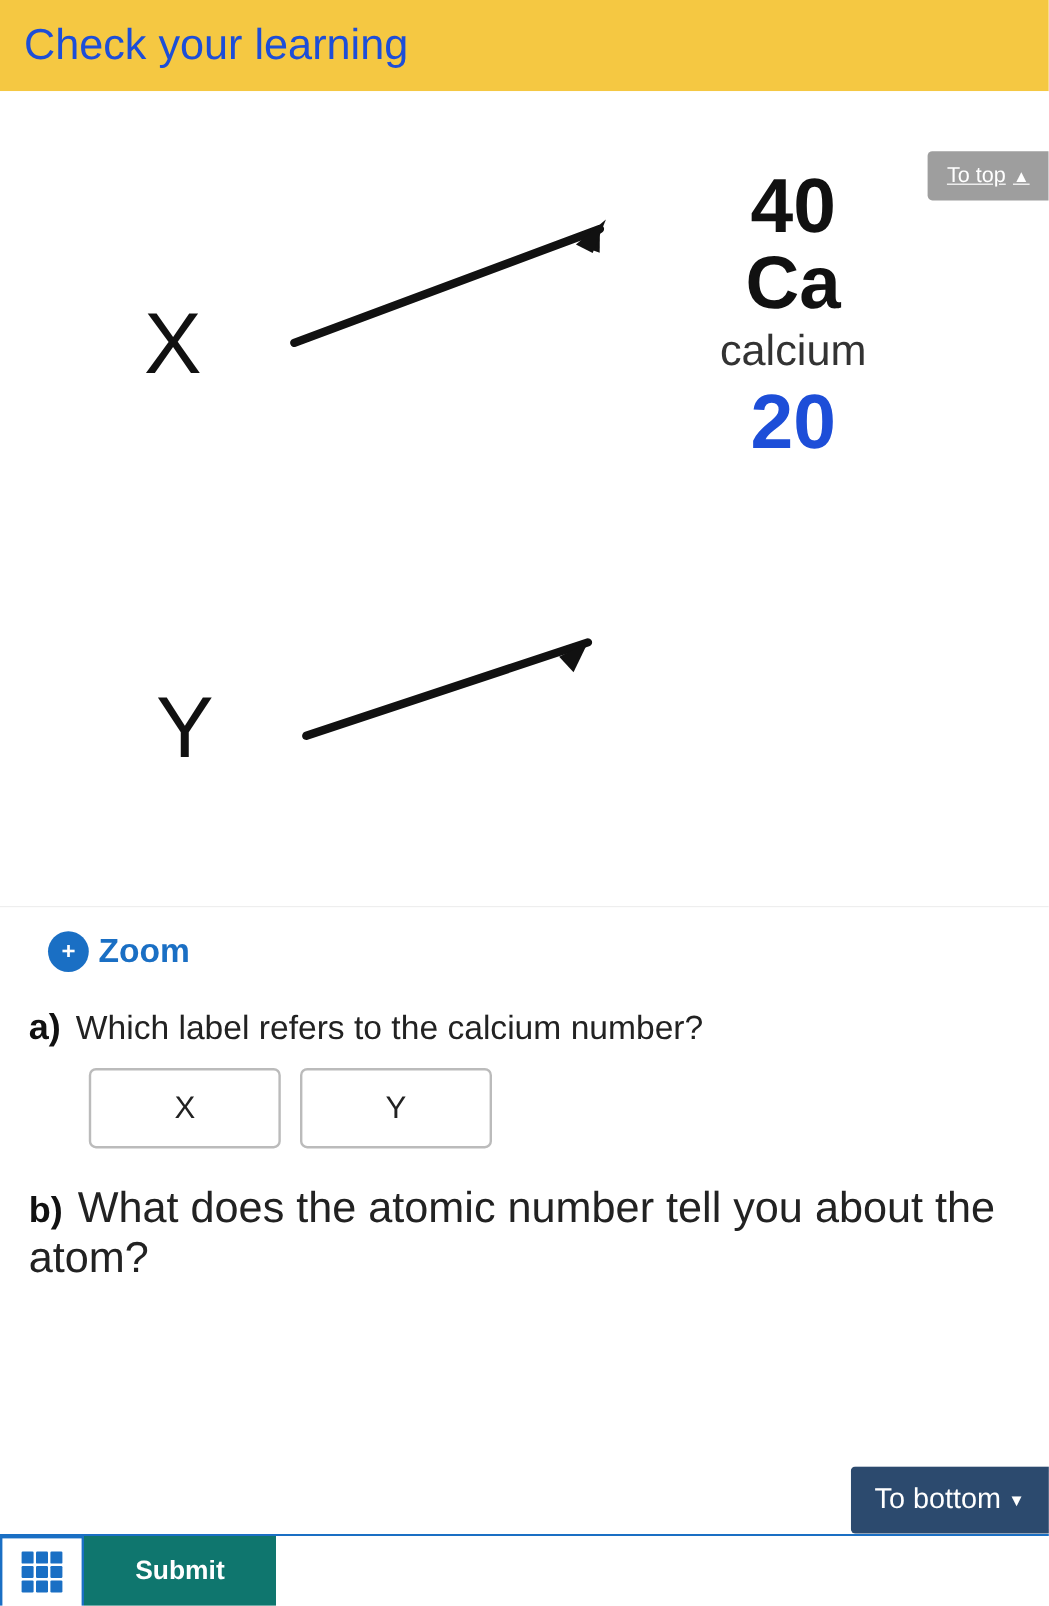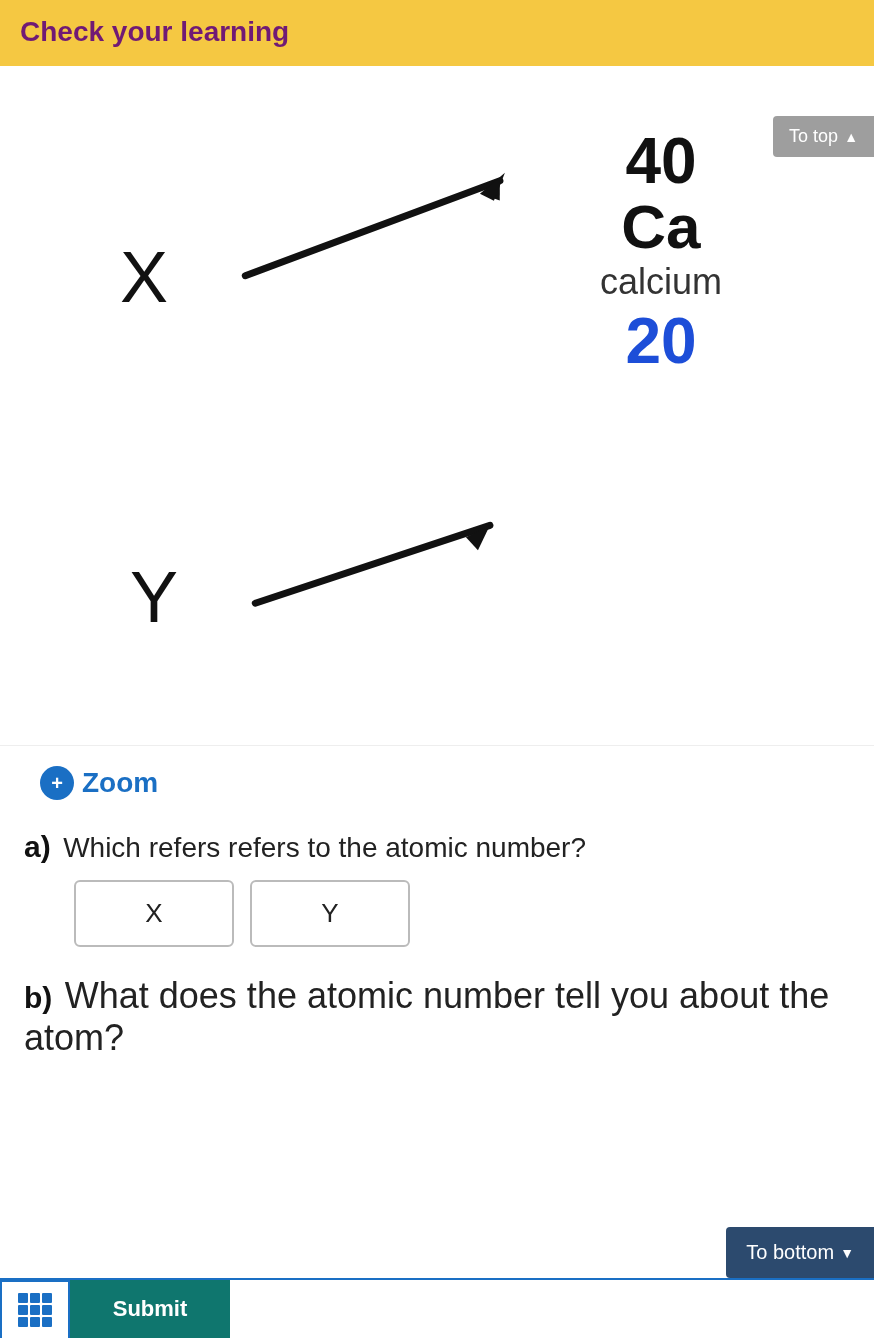--- a/index.html
+++ b/index.html
@@ -12,23 +12,23 @@
       overflow-x: hidden;
     }
 
     
     .header {
       background: #f5c842;
       padding: 16px 20px 18px 20px;
       width: 100%;
     }
     .header-title {
-      font-size: 28px;
-      font-weight: 700;
-      color: #701a75;
+      font-size: 36px;
+      font-weight: 400;
+      color: #1d4ed8;
     }
 
     
     .diagram-container {
       position: relative;
       width: 100%;
       height: 680px;
       background: #fff;
       border-bottom: 1px solid #eee;
       overflow: hidden;
@@ -43,20 +43,21 @@
       color: #fff;
       padding: 10px 16px;
       font-size: 18px;
       border: none;
       border-radius: 4px 0 0 4px;
       cursor: pointer;
       display: flex;
       align-items: center;
       gap: 6px;
       z-index: 10;
+      text-decoration: underline;
     }
     .to-top-btn::after {
       content: '▲';
       font-size: 14px;
     }
 
     
     .element-box {
       position: absolute;
       right: 152px;
@@ -191,21 +192,21 @@
     }
 
     
     .to-bottom-btn {
       position: fixed;
       bottom: 60px;
       right: 0;
       background: #2c4a6e;
       color: #fff;
       padding: 14px 20px;
-      font-size: 20px;
+      font-size: 24px;
       border: none;
       border-radius: 4px 0 0 4px;
       cursor: pointer;
       display: flex;
       align-items: center;
       gap: 6px;
       z-index: 100;
     }
     .to-bottom-btn::after {
       content: '▼';
@@ -306,21 +307,21 @@
   <button class="zoom-btn">
     <span class="zoom-icon">+</span>
     <span>Zoom</span>
   </button>
 </div>
 
 <div class="question-section">
 
   <div class="question">
     <span class="question-label">a)</span>
-    <span class="question-text">Which refers refers to the atomic number?</span>
+    <span class="question-text">Which label refers to the calcium number?</span>
 
     
     <div class="answer-options">
       <button class="answer-option">X</button>
       <button class="answer-option">Y</button>
     </div>
   </div>
 
   <div class="question question-b">
     <span class="question-label">b)</span>

